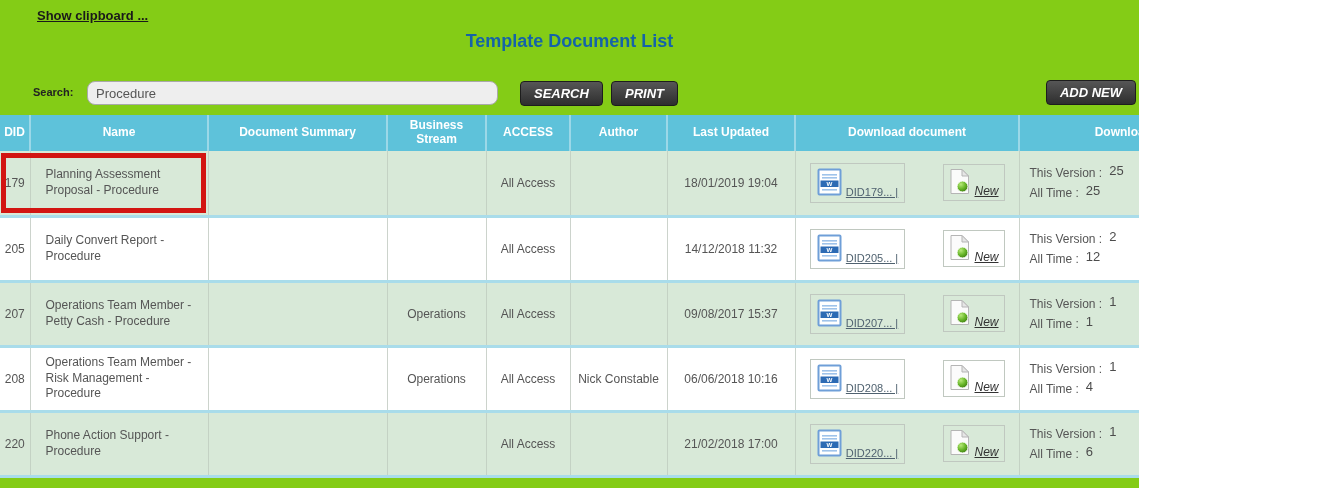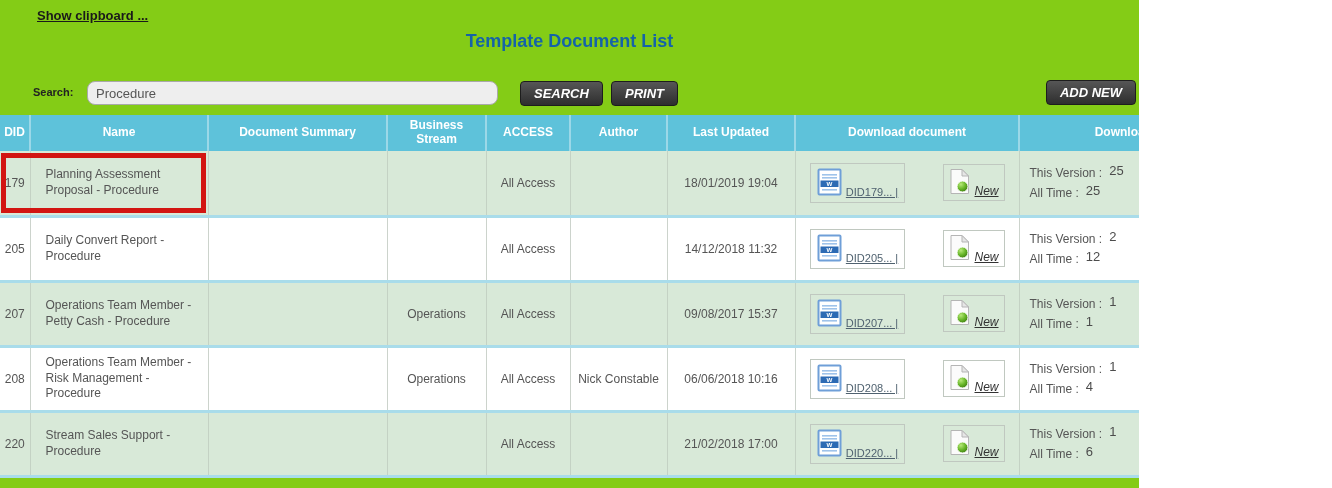--- a/index.html
+++ b/index.html
@@ -356,21 +356,21 @@
           <rect x="1" y="2" width="14" height="14" fill="#fdfdfd" stroke="#b3b3b3"></rect>
           <circle cx="14.5" cy="14" r="5.3" fill="#dd2619" stroke="#ffffff" stroke-width="1"></circle>
           <rect x="11.6" y="13" width="5.8" height="2.1" fill="#ffffff"></rect>
         </svg>
       </span>
     </td>
   </tr>
 
   <tr class="row-green">
     <td class="c-did"><span>220</span></td>
-    <td class="c-name"><span>Stream Sales Support - Procedure</span></td>
+    <td class="c-name"><span>Phone Action Support - Procedure</span></td>
     <td class="c-center"><span></span></td>
     <td class="c-center"><span></span></td>
     <td class="c-center"><span>All Access</span></td>
     <td class="c-center"><span></span></td>
     <td class="c-center"><span>21/02/2018 17:00</span></td>
     <td class="c-download">
       <div class="dl-wrap">
         <span class="doc-box">
           <span>
             <svg width="26" height="28" viewBox="0 0 26 28">

